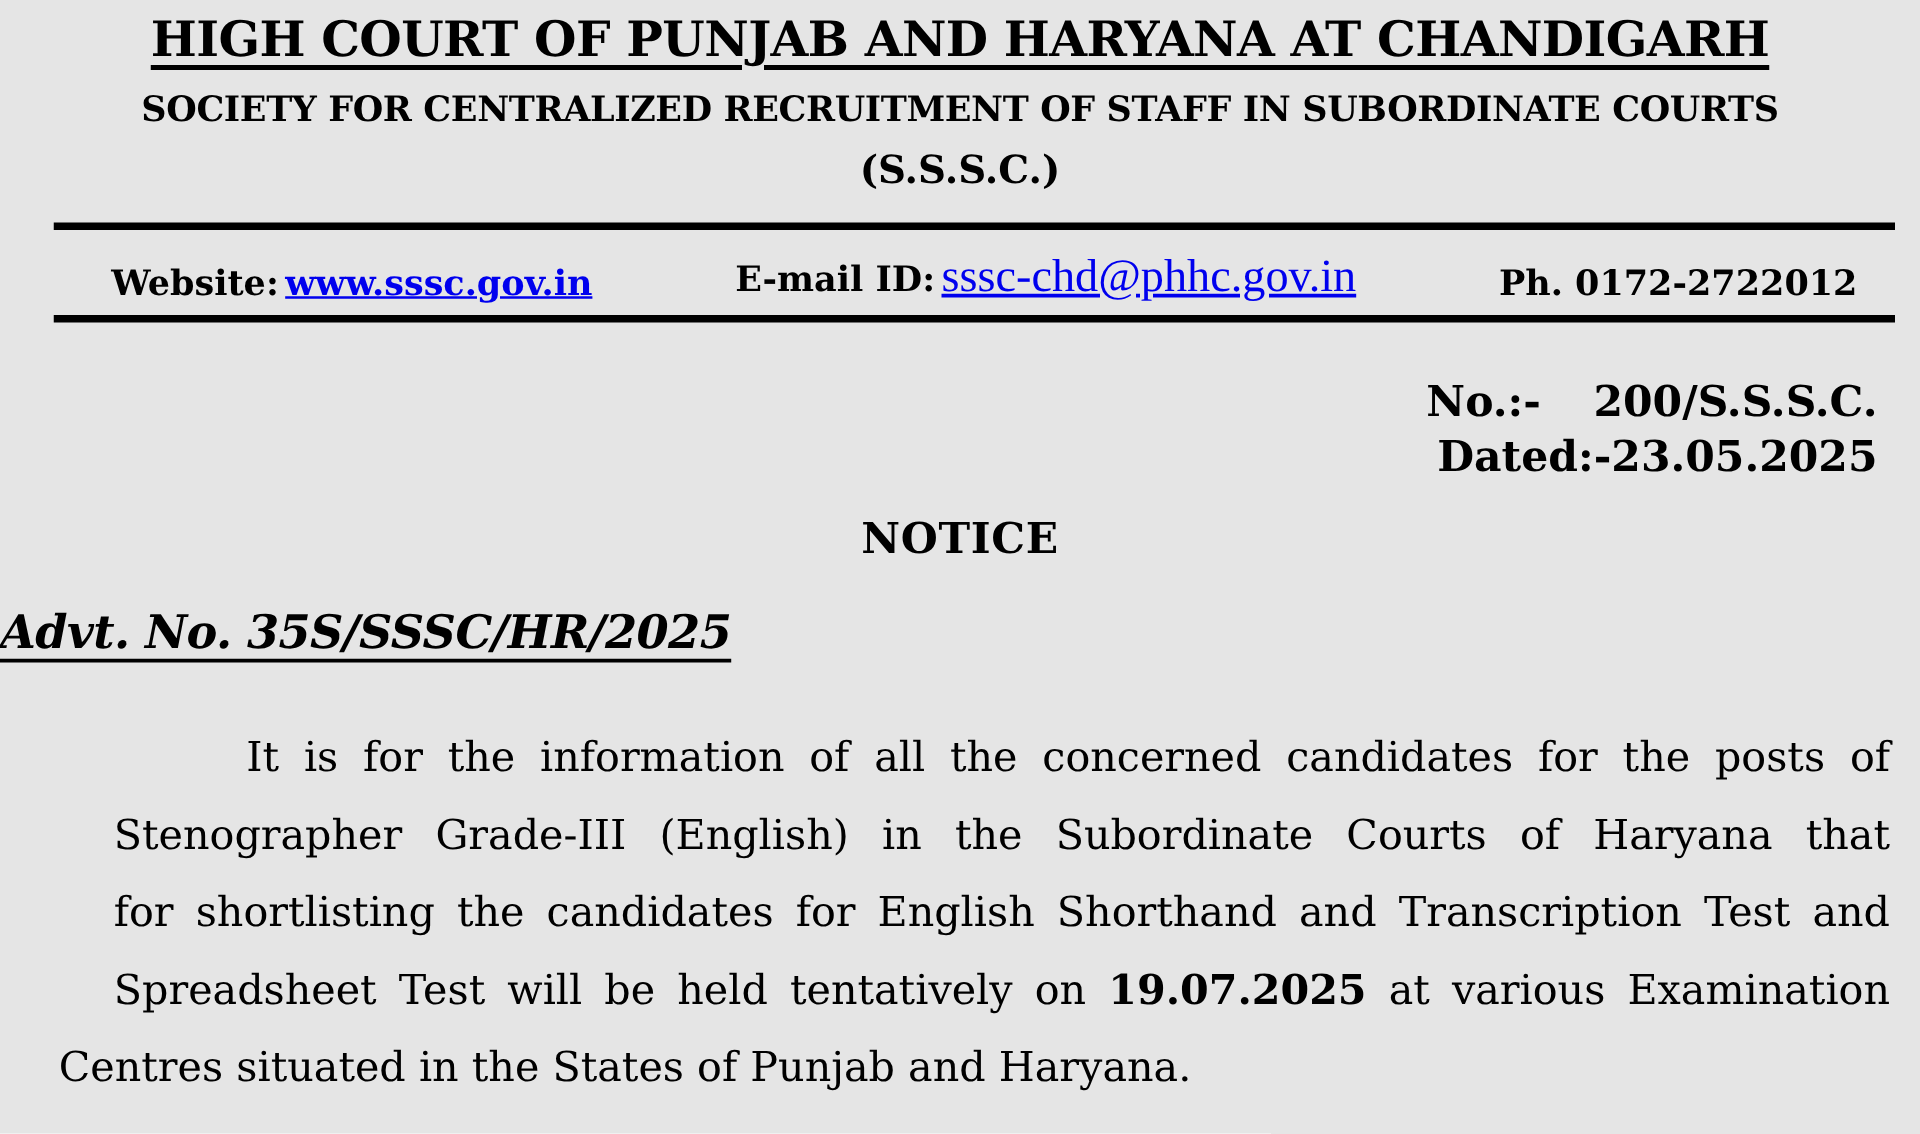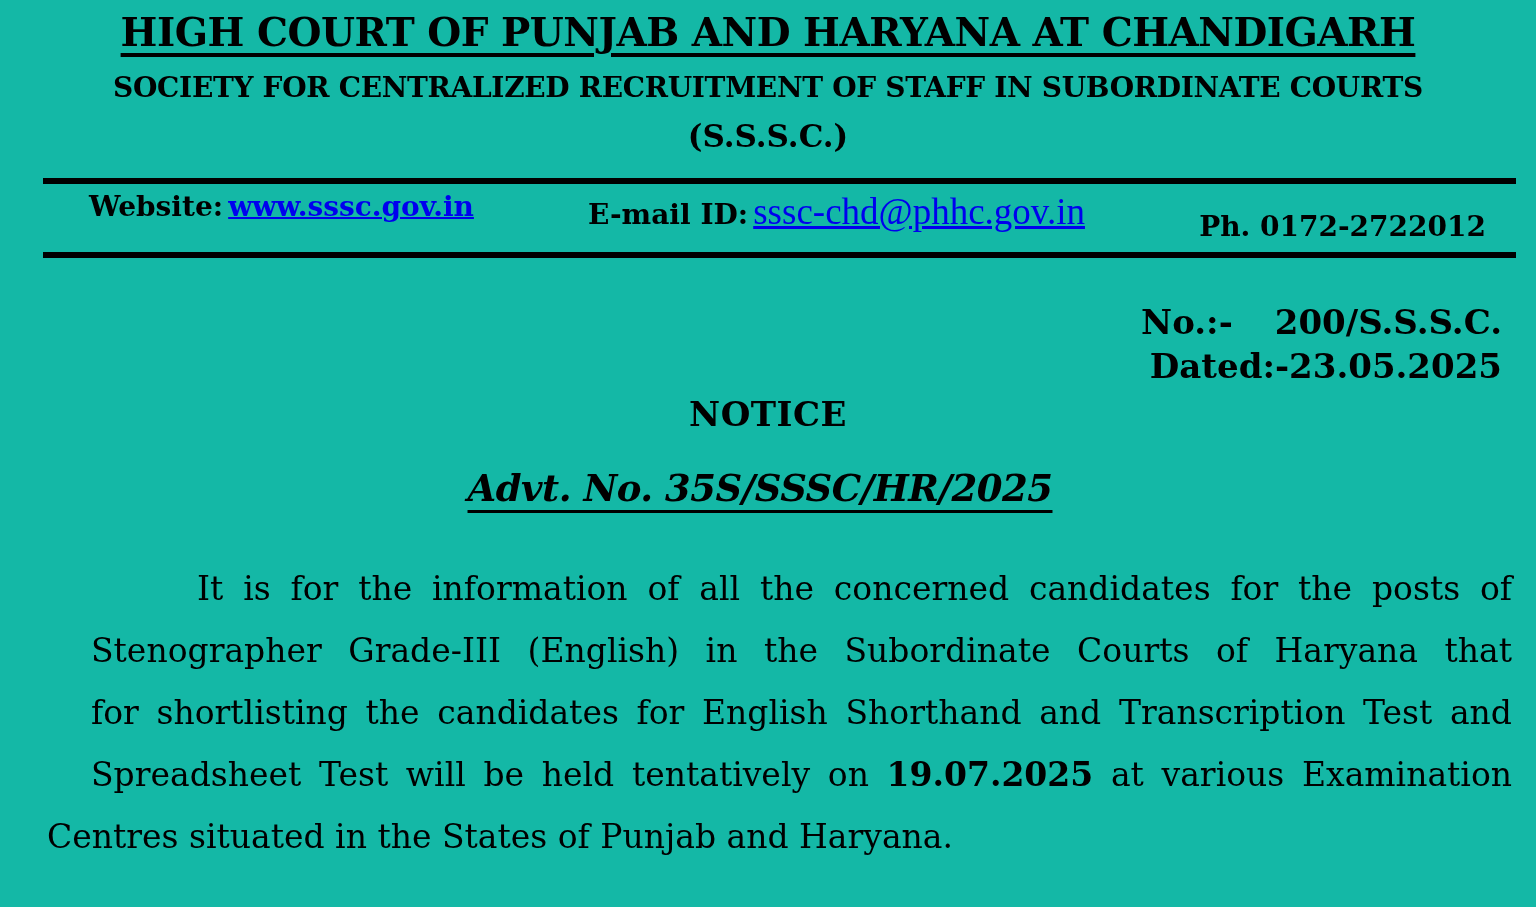--- a/index.html
+++ b/index.html
@@ -1,21 +1,21 @@
 <!DOCTYPE html>
 <html><head>
 <meta charset="utf-8">
 <style>
   * { box-sizing: border-box; }
   html, body { margin: 0; padding: 0; background: #ffffff; }
   .page {
     position: relative;
     width: 1536px;
     height: 907px;
-    background: #14b8a6;
+    background: #e5e5e5;
     color: #000000;
     font-family: "DejaVu Serif", "Liberation Serif", serif;
     overflow: hidden;
   }
 
   
   .doc-title {
     margin: 8px 0 0 0;
     text-align: center;
     font-size: 39px;
@@ -42,21 +42,21 @@
     font-weight: 700;
   }
 
   
   .contact-bar {
     margin: 22px 20px 0 43px;
     border-top: 6px solid #000;
     border-bottom: 6px solid #000;
     display: flex;
     justify-content: space-between;
-    align-items: flex-start;
+    align-items: flex-end;
     padding: 6px 30px 9px 46px;
   }
   .contact-item { white-space: nowrap; }
   .contact-label {
     font-weight: 700;
     font-size: 28px;
   }
   .website-link {
     color: #0000EE;
     font-weight: 700;
@@ -85,32 +85,32 @@
     text-align: right;
     padding-right: 34px;
     font-size: 34px;
     font-weight: 700;
     line-height: 44px;
   }
   .ref-value { margin-left: 42px; }
 
   
   .notice-heading {
-    margin-top: 4px;
+    margin-top: 21px;
     text-align: center;
     font-size: 34px;
     line-height: 44px;
     font-weight: 700;
     letter-spacing: 0.5px;
   }
 
   
   .advt {
     margin-top: 28px;
-    text-align: center;
+    text-align: left;
     padding-right: 16px;
     font-size: 37px;
     line-height: 48px;
     font-weight: 700;
     font-style: italic;
     text-decoration: underline;
     text-decoration-thickness: 3px;
     text-underline-offset: 9px;
     letter-spacing: -0.5px;
   }

